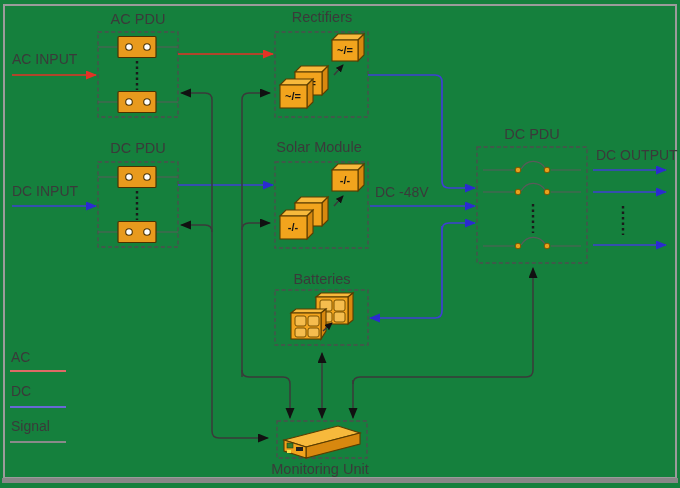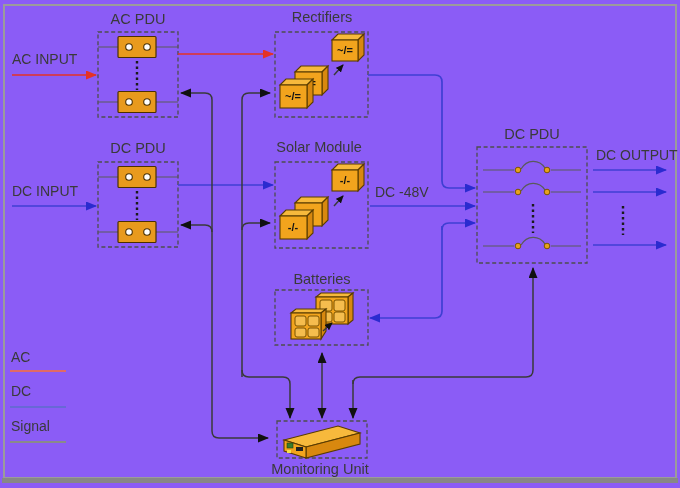--- a/index.html
+++ b/index.html
@@ -1,16 +1,16 @@
 <!DOCTYPE html>
 <html><head>
 <meta charset="utf-8">
 <style>
   html,body{margin:0;padding:0;background:#ffffff;}
-  .stage{position:relative;width:680px;height:488px;background:#8b5cf6;overflow:hidden;
+  .stage{position:relative;width:680px;height:488px;background:#15803d;overflow:hidden;
          font-family:"Liberation Sans",sans-serif;}
   svg{display:block;}
   text{font-family:"Liberation Sans",sans-serif;fill:#3a3a3a;}
   .node-label{font-size:14.5px;}
   .io-label{font-size:14px;}
   .legend-label{font-size:14px;}
   .sym{font-size:11px;font-weight:bold;fill:#141414;}
   .dashedbox{fill:none;stroke:#4d4d4d;stroke-width:1.3;stroke-dasharray:4 2.6;}
   .ac{stroke:#e53226;stroke-width:1.7;fill:none;}
   .dc{stroke:#3f3fd3;stroke-width:1.7;fill:none;}

